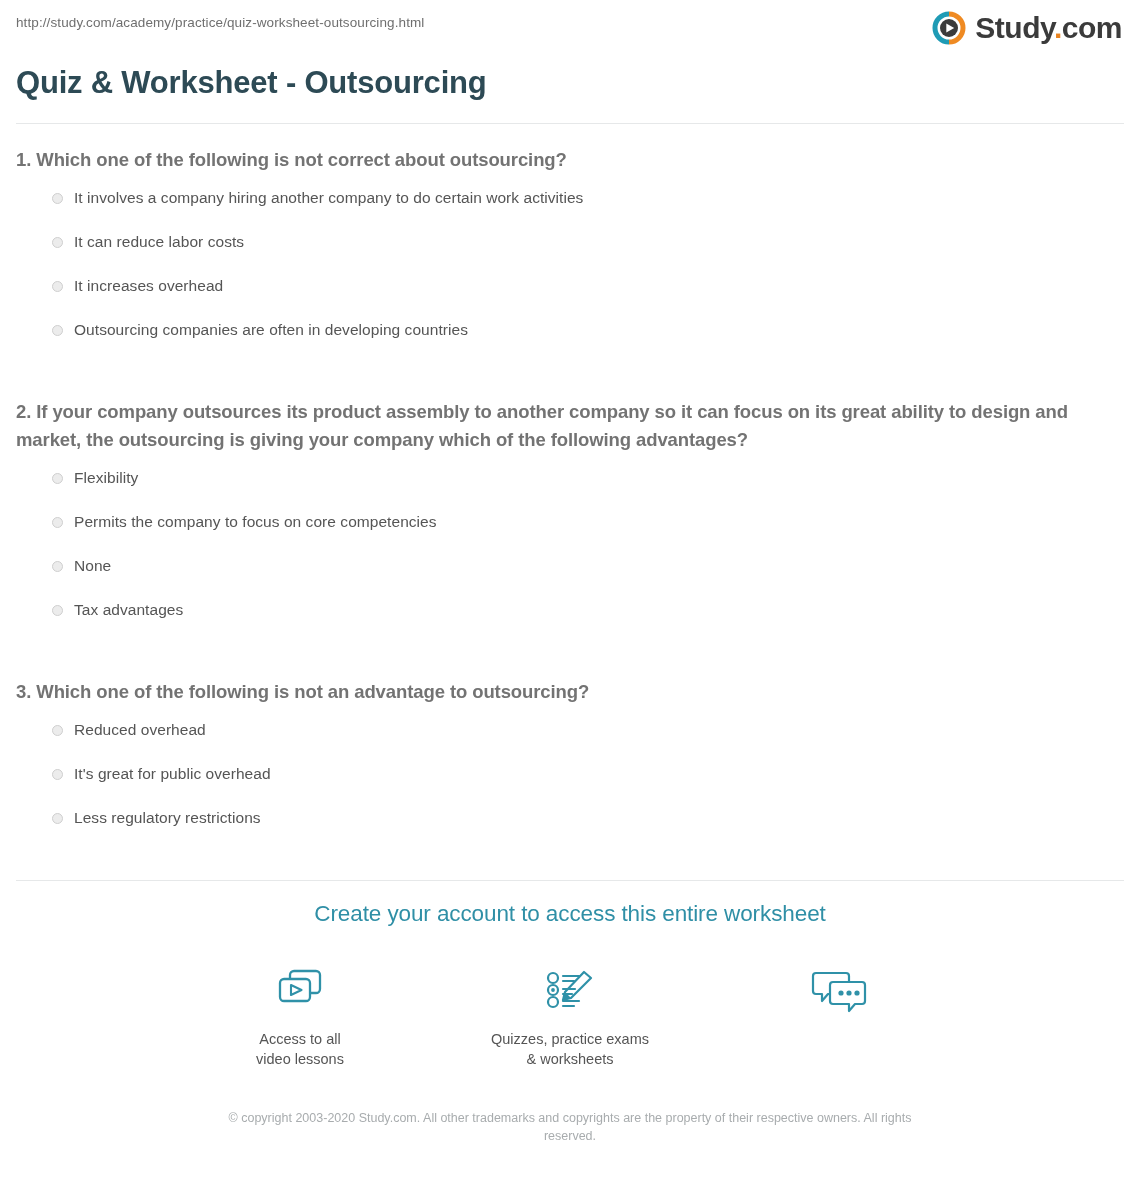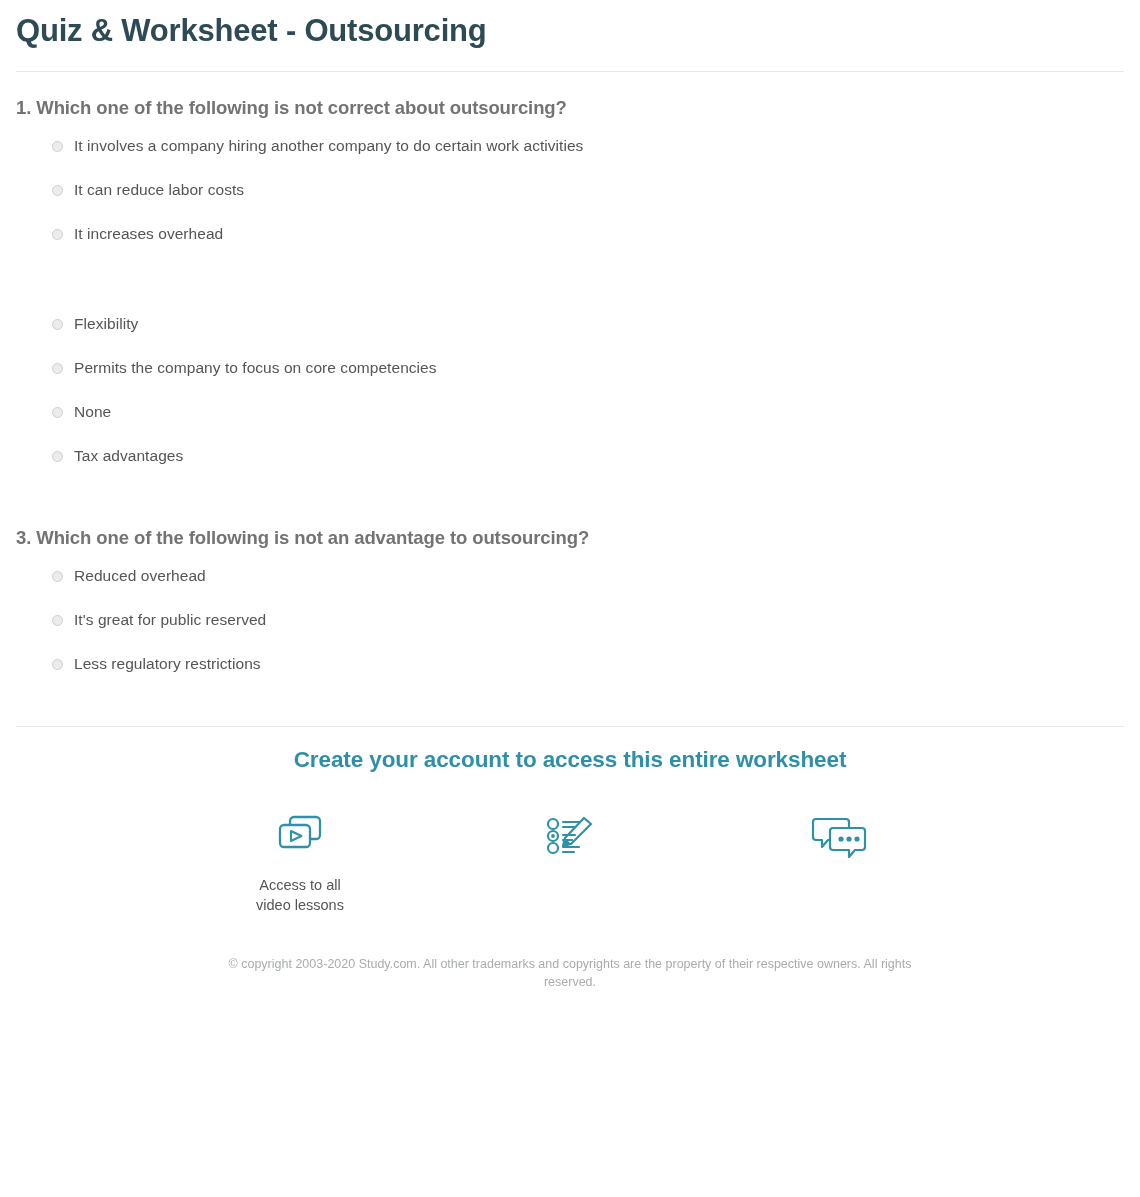--- a/index.html
+++ b/index.html
@@ -105,21 +105,21 @@
     letter-spacing: 0.05px;
   }
   .q-gap { height: 22px; }
 
   
   .cta { text-align: center; padding-top: 20px; }
   .cta-head {
     font-size: 22.5px;
     color: #2f8fa6;
     margin: 0;
-    font-weight: bold;
+    font-weight: normal;
     letter-spacing: -0.1px;
   }
   .cta-sub {
     font-size: 14.5px;
     color: #595959;
     margin: 10px 0 0 0;
     letter-spacing: 0.05px;
   }
 
   .features {
@@ -154,20 +154,32 @@
     line-height: 1.45;
     margin: 40px auto 0 auto;
     width: 710px;
   }
 </style>
 </head>
 <body>
 
 <div class="page">
 
+  <div class="topbar">
+    <div class="url">http://study.com/academy/practice/quiz-worksheet-outsourcing.html</div>
+    <div class="brand">
+      <svg class="brand-mark" viewBox="0 0 34 34">
+        <path d="M17 3 A14 14 0 0 0 17 31" fill="none" stroke="#1f9bb5" stroke-width="5"></path>
+        <path d="M17 3 A14 14 0 0 1 17 31" fill="none" stroke="#ef8a22" stroke-width="5"></path>
+        <circle cx="17" cy="17" r="9" fill="#3b3b3b"></circle>
+        <path d="M14.3 12.6 L22.2 17 L14.3 21.4 Z" fill="#ffffff"></path>
+      </svg>
+      <div class="brand-text"><span>Study</span><span class="dot">.</span><span>com</span></div>
+    </div>
+  </div>
 
   <h1 class="title">Quiz &amp; Worksheet - Outsourcing</h1>
   <hr class="rule">
 
   <div class="questions">
 
     <div class="question">
       <p class="q-text">1. Which one of the following is not correct about outsourcing?</p>
       <ul class="options">
         <li class="option">
@@ -175,26 +187,31 @@
           <span class="option-label">It involves a company hiring another company to do certain work activities</span>
         </li>
         <li class="option">
           <span class="radio"></span>
           <span class="option-label">It can reduce labor costs</span>
         </li>
         <li class="option">
           <span class="radio"></span>
           <span class="option-label">It increases overhead</span>
         </li>
+        <li class="option">
+          <span class="radio"></span>
+          <span class="option-label">Outsourcing companies are often in developing countries</span>
+        </li>
       </ul>
     </div>
 
     <div class="q-gap"></div>
 
     <div class="question">
+      <p class="q-text">2. If your company outsources its product assembly to another company so it can focus on its great ability to design and market, the outsourcing is giving your company which of the following advantages?</p>
       <ul class="options">
         <li class="option">
           <span class="radio"></span>
           <span class="option-label">Flexibility</span>
         </li>
         <li class="option">
           <span class="radio"></span>
           <span class="option-label">Permits the company to focus on core competencies</span>
         </li>
         <li class="option">
@@ -212,21 +229,21 @@
 
     <div class="question">
       <p class="q-text">3. Which one of the following is not an advantage to outsourcing?</p>
       <ul class="options">
         <li class="option">
           <span class="radio"></span>
           <span class="option-label">Reduced overhead</span>
         </li>
         <li class="option">
           <span class="radio"></span>
-          <span class="option-label">It's great for public reserved</span>
+          <span class="option-label">It's great for public overhead</span>
         </li>
         <li class="option">
           <span class="radio"></span>
           <span class="option-label">Less regulatory restrictions</span>
         </li>
       </ul>
     </div>
 
   </div>
 
@@ -259,20 +276,22 @@
             <line x1="21" y1="10" x2="37" y2="10" stroke="#2f91a8" stroke-width="2.2" stroke-linecap="round"></line>
             <line x1="21" y1="15" x2="32" y2="15" stroke="#2f91a8" stroke-width="2.2" stroke-linecap="round"></line>
             <line x1="21" y1="23" x2="33" y2="23" stroke="#2f91a8" stroke-width="2.2" stroke-linecap="round"></line>
             <line x1="21" y1="28" x2="30" y2="28" stroke="#2f91a8" stroke-width="2.2" stroke-linecap="round"></line>
             <line x1="21" y1="35" x2="37" y2="35" stroke="#2f91a8" stroke-width="2.2" stroke-linecap="round"></line>
             <line x1="21" y1="40" x2="32" y2="40" stroke="#2f91a8" stroke-width="2.2" stroke-linecap="round"></line>
             <path d="M42 6 L49 12 L29 32 L21 34 L23 26 Z" fill="none" stroke="#2f91a8" stroke-width="2.2" stroke-linejoin="round"></path>
             <path d="M23 26 L29 32 L21 34 Z" fill="#2f91a8"></path>
           </svg>
         </div>
+        <div class="feature-caption">Quizzes, practice exams
+&amp; worksheets</div>
       </div>
 
       <div class="feature">
         <div class="feature-icon">
           <svg width="60" height="50" viewBox="0 0 60 50">
             <path d="M6 7 h30 a3 3 0 0 1 3 3 v15 a3 3 0 0 1 -3 3 h-18 l-6 7 v-7 h-6 a3 3 0 0 1 -3 -3 v-15 a3 3 0 0 1 3 -3 z" fill="#ffffff" stroke="#2f91a8" stroke-width="2.2" stroke-linejoin="round"></path>
             <path d="M23 16 h29 a3 3 0 0 1 3 3 v16 a3 3 0 0 1 -3 3 h-7 l-6 7 v-7 h-16 a3 3 0 0 1 -3 -3 v-16 a3 3 0 0 1 3 -3 z" fill="#ffffff" stroke="#2f91a8" stroke-width="2.2" stroke-linejoin="round"></path>
             <circle cx="31" cy="27" r="2.6" fill="#2f91a8"></circle>
             <circle cx="39" cy="27" r="2.6" fill="#2f91a8"></circle>
             <circle cx="47" cy="27" r="2.6" fill="#2f91a8"></circle>

